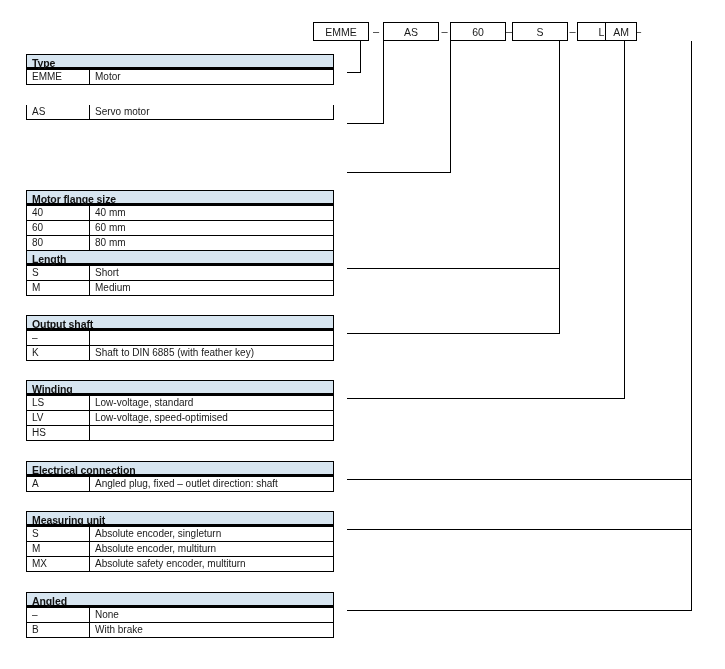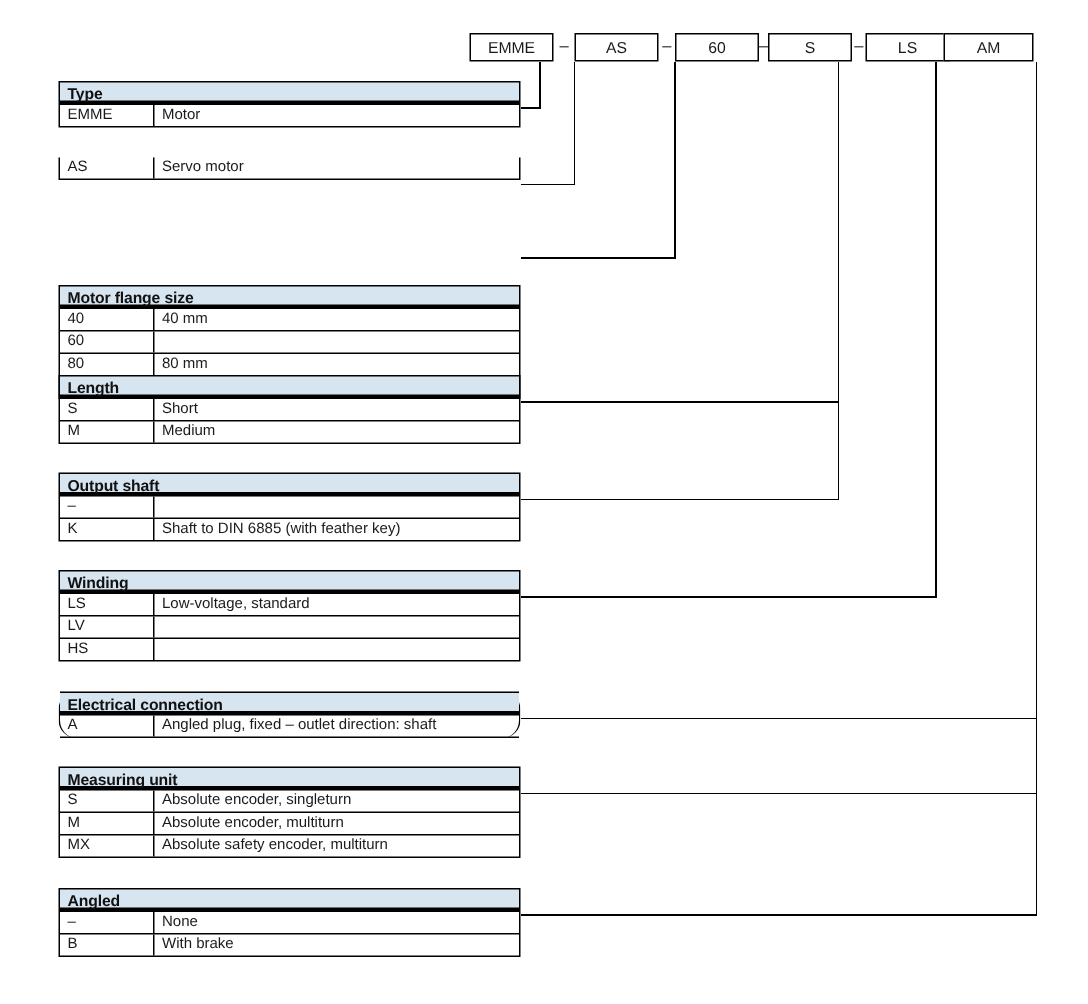--- a/index.html
+++ b/index.html
@@ -49,21 +49,21 @@
     left: 0;
     top: 0;
     width: 725px;
     height: 669px;
     pointer-events: none;
   }
 
   
   .opt-table {
     position: absolute;
-    left: 39px;
+    left: 26px;
     width: 308px;
     box-sizing: border-box;
     border-left: 1px solid #000000;
     border-right: 1px solid #000000;
   }
   .opt-head {
     background: #d7e5f0;
     font-size: 10.5px;
     font-weight: bold;
     color: #111111;
@@ -120,21 +120,21 @@
       <div class="code-box" style="left: 313px; top: 22px; width: 56px;">EMME</div>
       <div class="code-dash" style="left: 369px; top: 22px;">–</div>
       <div class="code-box" style="left: 383px; top: 22px; width: 56px;">AS</div>
       <div class="code-dash" style="left: 437.5px; top: 22px;">–</div>
       <div class="code-box" style="left: 450px; top: 22px; width: 56px;">60</div>
       <div class="code-dash" style="left: 502px; top: 22px;">–</div>
       <div class="code-box" style="left: 512px; top: 22px; width: 56px;">S</div>
       <div class="code-dash" style="left: 565.5px; top: 22px;">–</div>
       <div class="code-box" style="left: 577px; top: 22px; width: 56px;">LS</div>
       <div class="code-dash" style="left: 631px; top: 22px;">–</div>
-      <div class="code-box" style="left: 629px; top: 22px; width: 60px;">AM</div>
+      <div class="code-box" style="left: 605px; top: 22px; width: 32px;">AM</div>
     </div>
 
   <div id="tables-host">
       <div class="opt-table" style="top: 54px;">
         <div class="opt-head">Type</div>
         <div class="opt-row">
           <div class="c-code">EMME</div>
           <div class="c-desc">Motor</div>
         </div>
       </div>
@@ -145,20 +145,21 @@
         </div>
       </div>
       <div class="opt-table" style="top: 154px; margin-top: 36px;">
         <div class="opt-head">Motor flange size</div>
         <div class="opt-row">
           <div class="c-code">40</div>
           <div class="c-desc">40 mm</div>
         </div>
         <div class="opt-row">
           <div class="c-code">60</div>
+          <div class="c-desc">60 mm</div>
         </div>
         <div class="opt-row">
           <div class="c-code">80</div>
           <div class="c-desc">80 mm</div>
         </div>
         <div class="opt-row">
           <div class="c-code">100</div>
           <div class="c-desc">100 mm</div>
         </div>
       </div>
@@ -184,26 +185,27 @@
         </div>
       </div>
       <div class="opt-table" style="top: 380px;">
         <div class="opt-head">Winding</div>
         <div class="opt-row">
           <div class="c-code">LS</div>
           <div class="c-desc">Low-voltage, standard</div>
         </div>
         <div class="opt-row">
           <div class="c-code">LV</div>
+          <div class="c-desc">Low-voltage, speed-optimised</div>
         </div>
         <div class="opt-row">
           <div class="c-code">HS</div>
         </div>
       </div>
-      <div class="opt-table" style="top: 461px; border-radius: 12px;">
+      <div class="opt-table" style="top: 461px;">
         <div class="opt-head">Electrical connection</div>
         <div class="opt-row">
           <div class="c-code">A</div>
           <div class="c-desc">Angled plug, fixed – outlet direction: shaft</div>
         </div>
       </div>
       <div class="opt-table" style="top: 511px;">
         <div class="opt-head">Measuring unit</div>
         <div class="opt-row">
           <div class="c-code">S</div>

